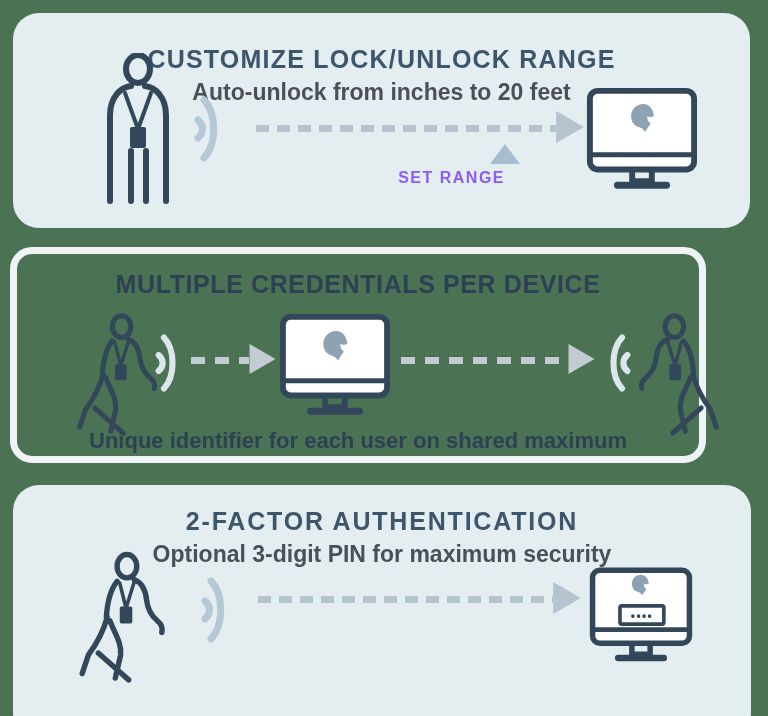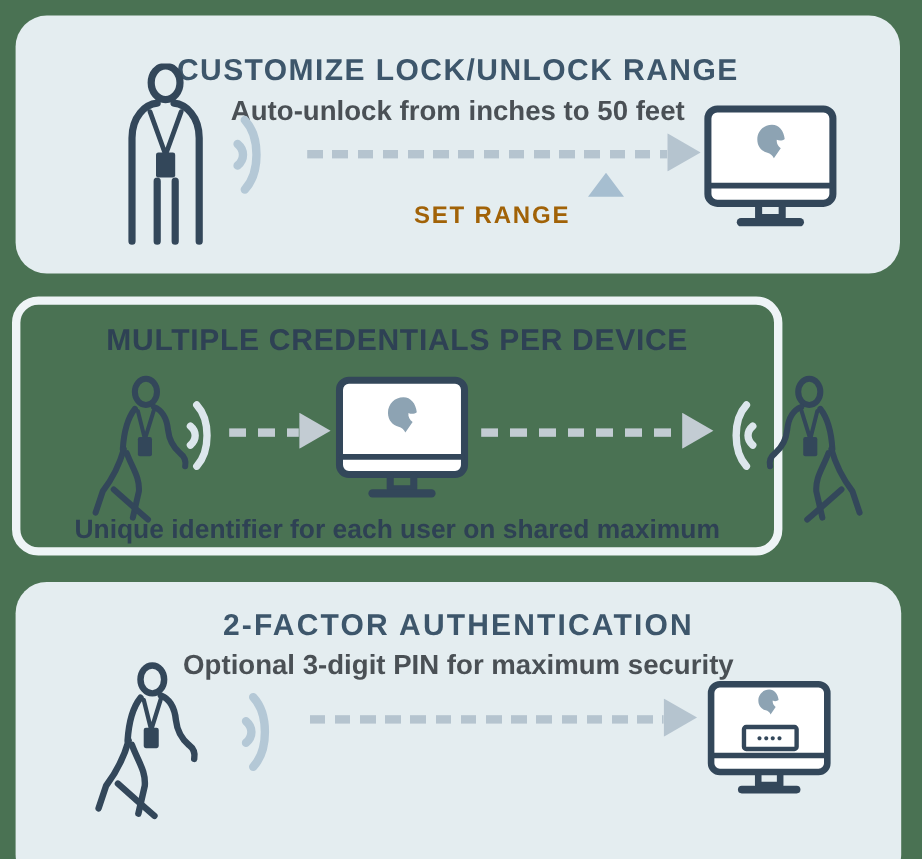--- a/index.html
+++ b/index.html
@@ -2,34 +2,34 @@
 <html><head>
 <meta charset="utf-8">
 <style>
   html,body{margin:0;padding:0;}
   body{font-family:"Liberation Sans",sans-serif;background:#4a7253;}
   .stage{position:relative;width:768px;height:716px;background:#4a7253;overflow:hidden;}
   .panel{position:absolute;box-sizing:border-box;}
   .panel-fill{background:#e4edf0;border-radius:26px;}
   .panel-outline{background:transparent;border:7px solid #eef4f6;border-radius:22px;}
   #panel-range{left:13px;top:13px;width:737px;height:215px;}
-  #panel-credentials{left:10px;top:247px;width:642px;height:216px;}
+  #panel-credentials{left:10px;top:247px;width:696px;height:216px;}
   #panel-2fa{left:13px;top:485px;width:738px;height:253px;}
   .ptitle{position:absolute;left:0;width:100%;text-align:center;font-weight:700;
           color:#3d566b;font-size:25px;letter-spacing:1.2px;white-space:nowrap;}
   .ptitle.dark{color:#2e4154;font-weight:800;letter-spacing:0.6px;}
   .psub{position:absolute;left:0;width:100%;text-align:center;font-weight:600;
         color:#4a5055;font-size:23px;white-space:nowrap;}
   .pcaption{position:absolute;left:0;width:100%;text-align:center;font-weight:800;
         color:#2e4154;font-size:22px;white-space:nowrap;}
   .abs{position:absolute;}
   .dash{position:absolute;height:7px;background:repeating-linear-gradient(90deg,#b5c4cf 0 13px,transparent 13px 21px);}
   .dash.mid{background:repeating-linear-gradient(90deg,#c3ccd3 0 14px,transparent 14px 24px);}
   .up-triangle{width:0;height:0;border-left:15px solid transparent;border-right:15px solid transparent;border-bottom:20px solid #a6bed0;}
-  .callout{position:absolute;text-align:left;font-weight:700;color:#a16207;font-size:20px;letter-spacing:1.5px;white-space:nowrap;}
+  .callout{position:absolute;text-align:right;font-weight:700;color:#8b5cf6;font-size:16px;letter-spacing:1.5px;white-space:nowrap;}
   .mirror{transform:scaleX(-1);}
   svg{display:block;}
 </style>
 </head>
 <body>
 
 <svg width="0" height="0" style="position:absolute">
   <defs>
 
     <path id="helmet" d="M21 3 C12 3 5 10 5 19 C5 27 10 32 16 33.5 C19 34.4 21.6 36.2 23 39.5 L30.5 28.5 C27.4 26.2 25.6 23 26.2 19.2 C28.8 20.6 32.4 20.4 34.8 18.4 C33.8 9.4 28.5 3 21 3 Z"></path>
@@ -67,21 +67,21 @@
     </g>
 
     <polygon id="ahead" points="0,0 26,15 0,30"></polygon>
   </defs>
 </svg>
 
 <div class="stage">
 
   <section class="panel panel-fill" id="panel-range">
     <div class="ptitle" style="top:32px">CUSTOMIZE LOCK/UNLOCK RANGE</div>
-    <div class="psub" style="top:66px">Auto-unlock from inches to 50 feet</div>
+    <div class="psub" style="top:66px">Auto-unlock from inches to 20 feet</div>
 
     <svg class="abs" style="left:70px;top:40px" width="112" height="152" viewBox="0 0 110 152">
         <use href="#person-stand"></use>
       </svg>
 
     <svg class="abs" style="left:181px;top:83px" width="36" height="66" viewBox="0 0 34 66">
         <use href="#waves" stroke="#b4c8d6"></use>
       </svg>
 
     <div class="dash" style="left:243px;top:112px;width:300px"></div>

